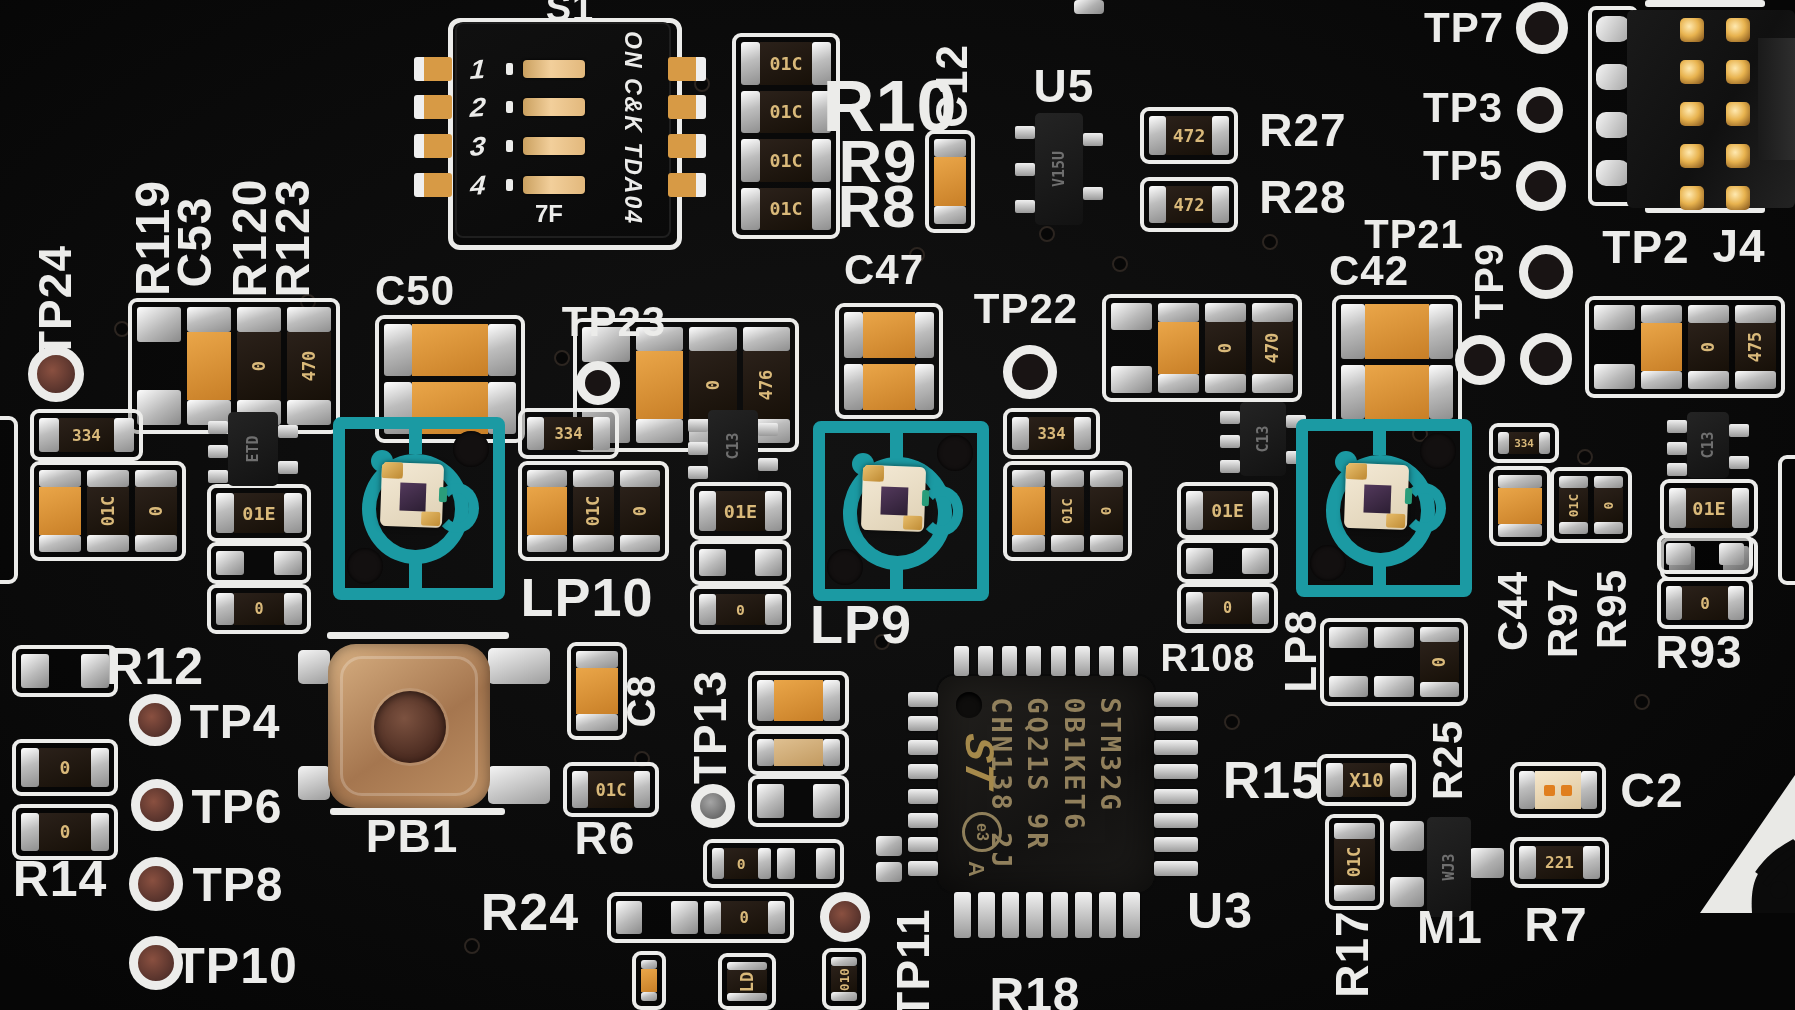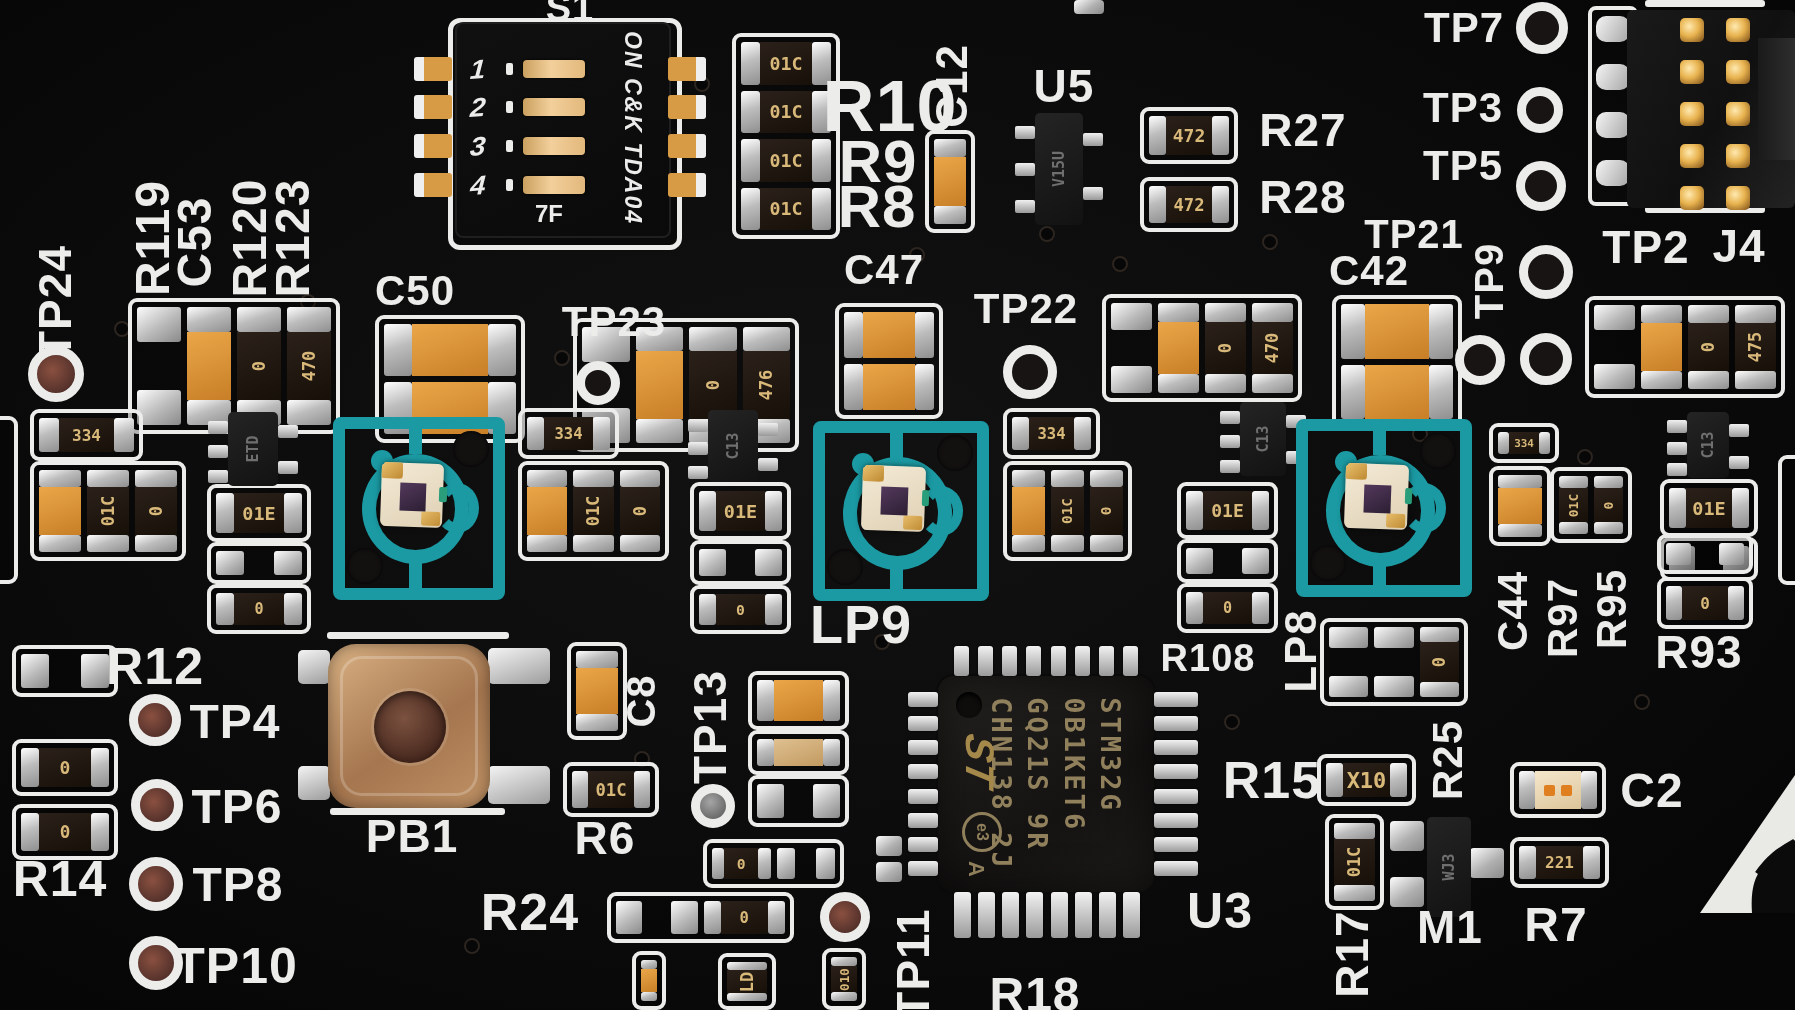--- a/index.html
+++ b/index.html
@@ -616,21 +616,21 @@
     <div class="box row" style="left: 748px; top: 775px; width: 101px; height: 52px;">
       <div class="it emp h">
         <i class="pad"></i>
         <i class="pad"></i>
       </div>
     </div>
     <div class="box row" style="left: 1317px; top: 754px; width: 99px; height: 52px;">
       <div class="it res h">
         <i class="end"></i>
         <b class="bod">
-          <span style="font-size:22px">X10</span>
+          <span style="font-size:19px">X10</span>
         </b>
         <i class="end"></i>
       </div>
     </div>
     <div class="box col" style="left: 1325px; top: 814px; width: 59px; height: 96px;">
       <div class="it res v">
         <i class="end"></i>
         <b class="bod">
           <span style="font-size:17px">01C</span>
         </b>
@@ -911,20 +911,21 @@
     <div class="lbl" style="left: 55px; top: 302px; font-size: 46px; transform: translate(-50%, -50%) rotate(-90deg);">TP24</div>
     <div class="lbl" style="left: 152px; top: 238px; font-size: 48px; transform: translate(-50%, -50%) rotate(-90deg);">R119</div>
     <div class="lbl" style="left: 194px; top: 242px; font-size: 48px; transform: translate(-50%, -50%) rotate(-90deg);">C53</div>
     <div class="lbl" style="left: 249px; top: 238px; font-size: 48px; transform: translate(-50%, -50%) rotate(-90deg);">R120</div>
     <div class="lbl" style="left: 292px; top: 238px; font-size: 48px; transform: translate(-50%, -50%) rotate(-90deg);">R123</div>
     <div class="lbl" style="left: 415px; top: 291px; font-size: 42px; transform: translate(-50%, -50%) rotate(0deg);">C50</div>
     <div class="lbl" style="left: 614px; top: 322px; font-size: 42px; transform: translate(-50%, -50%) rotate(0deg);">TP23</div>
     <div class="lbl" style="left: 884px; top: 270px; font-size: 42px; transform: translate(-50%, -50%) rotate(0deg);">C47</div>
     <div class="lbl" style="left: 1026px; top: 309px; font-size: 42px; transform: translate(-50%, -50%) rotate(0deg);">TP22</div>
     <div class="lbl" style="left: 1369px; top: 271px; font-size: 42px; transform: translate(-50%, -50%) rotate(0deg);">C42</div>
+    <div class="lbl" style="left: 587px; top: 597px; font-size: 54px; transform: translate(-50%, -50%) rotate(0deg);">LP10</div>
     <div class="lbl" style="left: 861px; top: 624px; font-size: 54px; transform: translate(-50%, -50%) rotate(0deg);">LP9</div>
     <div class="lbl" style="left: 1301px; top: 651px; font-size: 44px; transform: translate(-50%, -50%) rotate(-90deg);">LP8</div>
     <div class="lbl" style="left: 1208px; top: 658px; font-size: 38px; transform: translate(-50%, -50%) rotate(0deg);">R108</div>
     <div class="lbl" style="left: 1513px; top: 611px; font-size: 42px; transform: translate(-50%, -50%) rotate(-90deg);">C44</div>
     <div class="lbl" style="left: 1563px; top: 618px; font-size: 42px; transform: translate(-50%, -50%) rotate(-90deg);">R97</div>
     <div class="lbl" style="left: 1612px; top: 609px; font-size: 42px; transform: translate(-50%, -50%) rotate(-90deg);">R95</div>
     <div class="lbl" style="left: 1699px; top: 652px; font-size: 46px; transform: translate(-50%, -50%) rotate(0deg);">R93</div>
     <div class="lbl" style="left: 155px; top: 666px; font-size: 52px; transform: translate(-50%, -50%) rotate(0deg);">R12</div>
     <div class="lbl" style="left: 235px; top: 721px; font-size: 48px; transform: translate(-50%, -50%) rotate(0deg);">TP4</div>
     <div class="lbl" style="left: 237px; top: 806px; font-size: 48px; transform: translate(-50%, -50%) rotate(0deg);">TP6</div>

